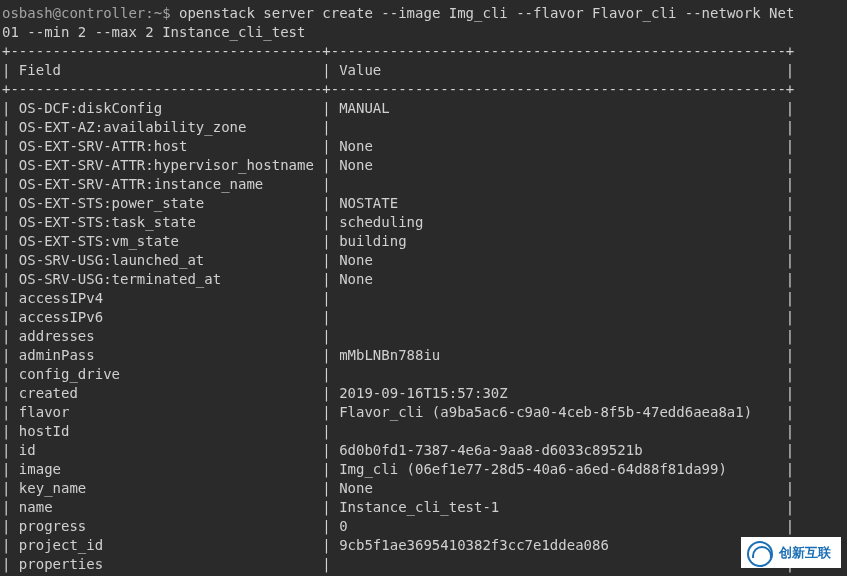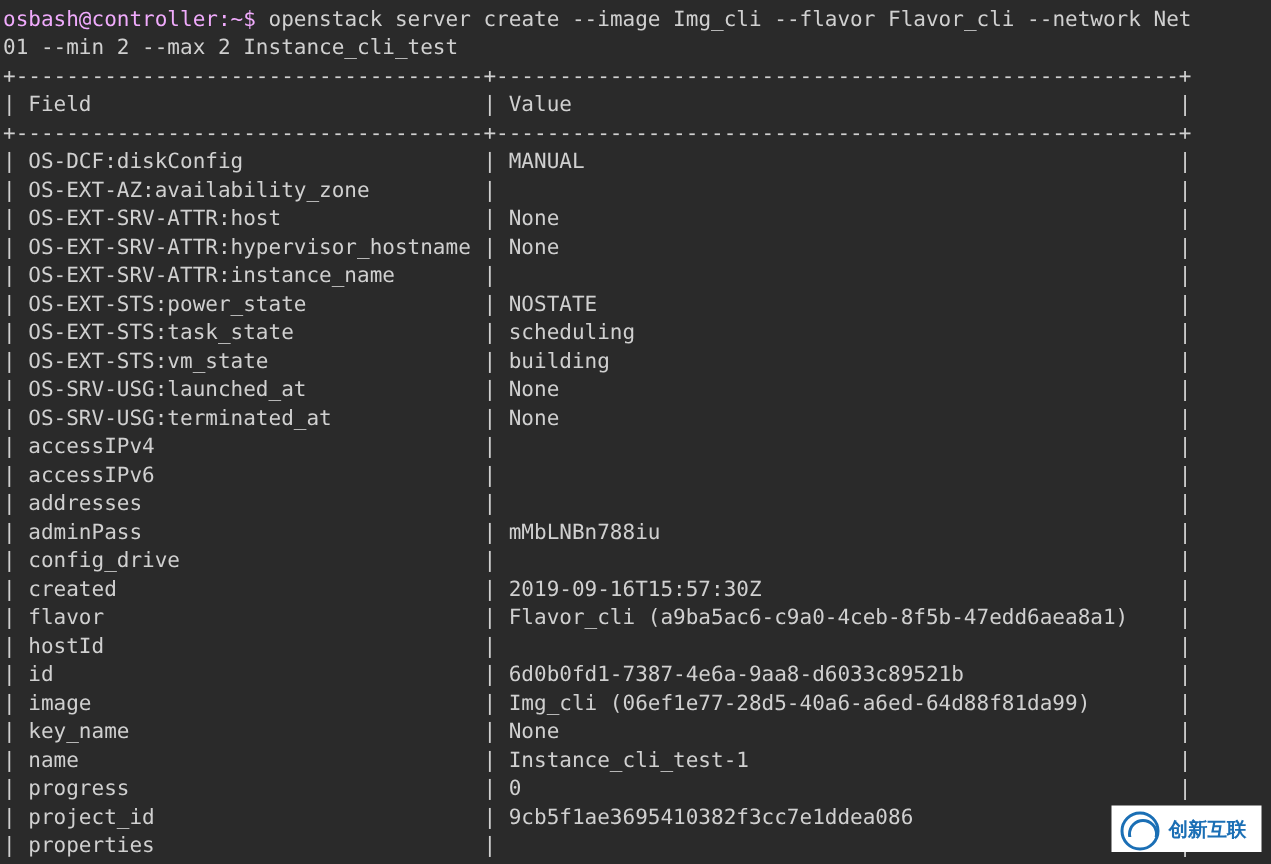--- a/index.html
+++ b/index.html
@@ -12,21 +12,21 @@
     color: #d0d0d0;
     width: 847px;
     height: 576px;
     overflow: hidden;
     position: relative;
   }
   .terminal {
     padding: 4px 0 0 2px;
     white-space: pre;
   }
-  .prompt-user { color: #f0abfc; }
+  .prompt-user { color: #a3a3a3; }
   .prompt-cmd { color: #d0d0d0; }
   .row { display: block; }
   .watermark {
     position: absolute;
     right: 6px;
     bottom: 8px;
     background: #fff;
     color: #1b6fb5;
     font-family: sans-serif;
     font-size: 13px;

